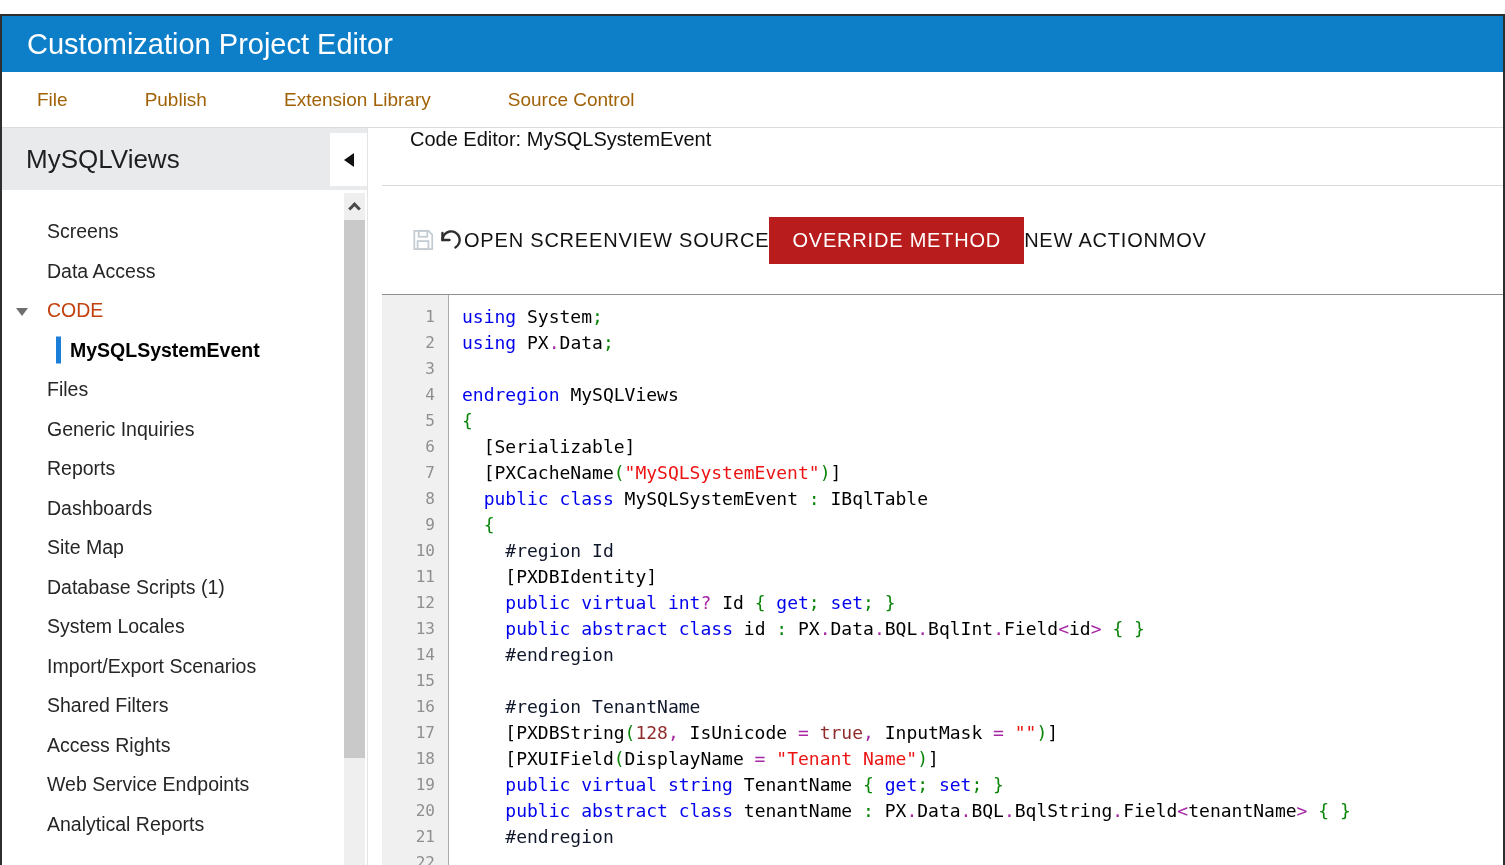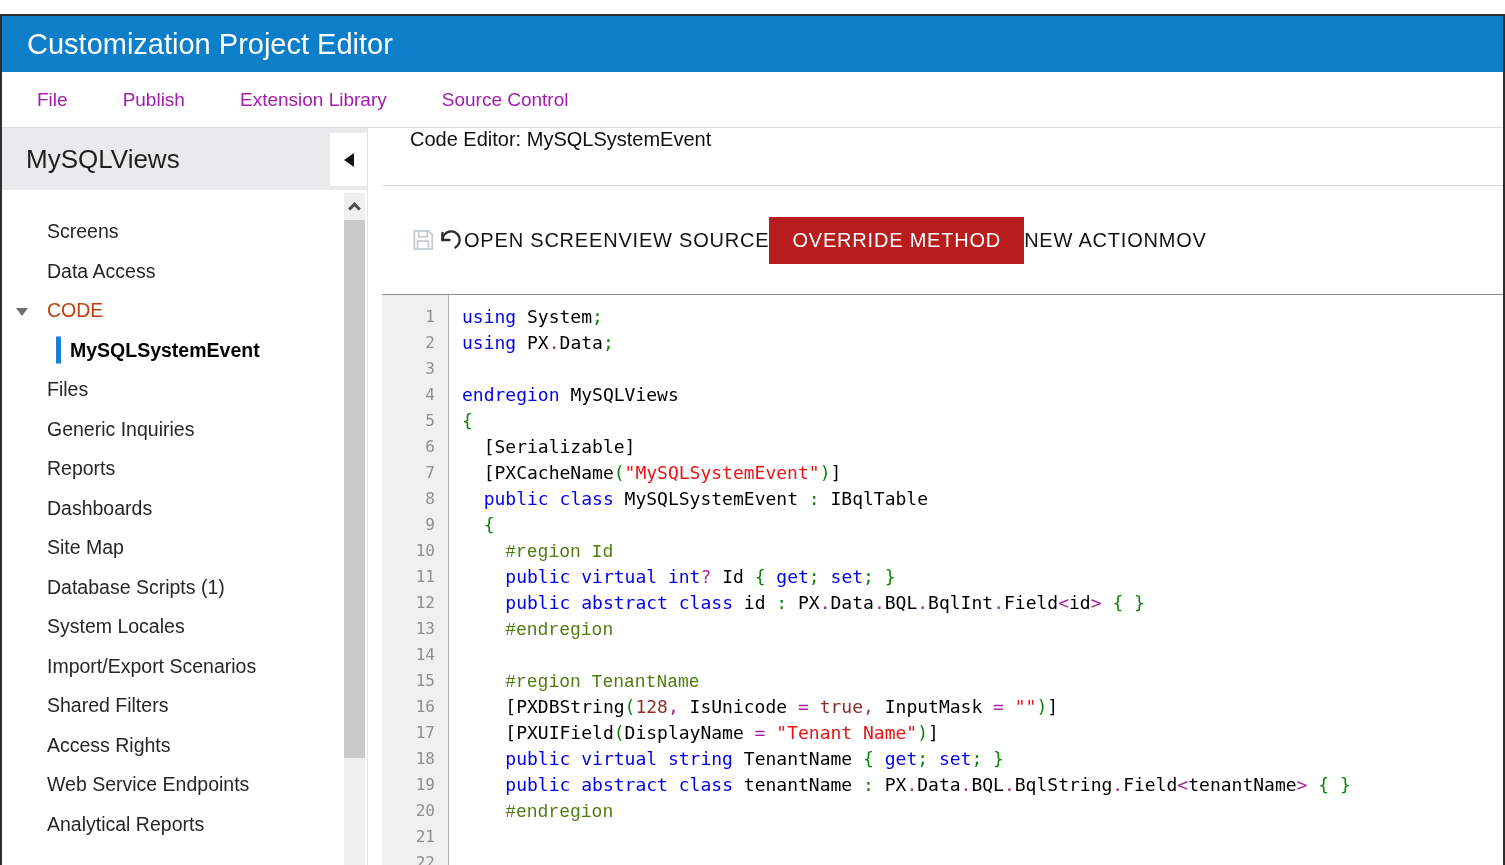--- a/index.html
+++ b/index.html
@@ -8,21 +8,21 @@
 
   #app { width:1505px; height:865px; border:2px solid #2e2e2e; background:#fff;
          overflow:hidden; display:flex; flex-direction:column;margin-top:14px; }
 
   
   .titlebar { flex:0 0 56px; background:#0d7ec8; color:#fff; display:flex;
               align-items:center; padding-left:25px; font-size:29px; }
 
   
   .menubar { flex:0 0 56px; display:flex; align-items:center; padding-left:35px;
-             gap:55px; font-size:19px; color:#a21caf; border-bottom:1px solid #dcdcdc; }
+             gap:77px; font-size:19px; color:#a16207; border-bottom:1px solid #dcdcdc; }
   .menu-item { cursor:pointer; }
 
   
   .content { flex:1; display:flex; min-height:0; }
 
   
   .sidebar { flex:0 0 366px; display:flex; flex-direction:column;
              border-right:1px solid #e4e4e4; min-height:0; }
   .side-header { flex:0 0 62px; background:#e9eaec; display:flex; align-items:center;
                  padding-left:24px; font-size:26px; color:#1f1f1f; position:relative; }
@@ -69,21 +69,21 @@
   .gutter .ln { height:26px; }
   .code-col { flex:1; padding:9px 0 0 13px; overflow:hidden; background:#fff; }
   .code-line { white-space:pre; height:26px; }
 
   .tok-kw  { color:#0000ee; }
   .tok-grn { color:#0a850a; }
   .tok-pur { color:#a626a4; }
   .tok-num { color:#8f2b2b; }
   .tok-str { color:#ec1313; }
   .tok-pln { color:#000000; }
-  .tok-reg { color:#4d7c0f;font-family:Liberation Mono, monospace; }
+  .tok-reg { color:#0f172a; }
 </style>
 </head>
 <body>
 
 <div id="app">
 
   <div class="titlebar">
     <span>Customization Project Editor</span>
   </div>
 
@@ -218,20 +218,21 @@
             <div class="code-line"><span class="tok-kw">using</span><span class="tok-pln"> System</span><span class="tok-grn">;</span></div>
             <div class="code-line"><span class="tok-kw">using</span><span class="tok-pln"> PX</span><span class="tok-pur">.</span><span class="tok-pln">Data</span><span class="tok-grn">;</span></div>
             <div class="code-line"></div>
             <div class="code-line"><span class="tok-kw">endregion</span><span class="tok-pln"> MySQLViews</span></div>
             <div class="code-line"><span class="tok-grn">{</span></div>
             <div class="code-line"><span class="tok-pln">  [Serializable]</span></div>
             <div class="code-line"><span class="tok-pln">  [PXCacheName</span><span class="tok-grn">(</span><span class="tok-str">"MySQLSystemEvent"</span><span class="tok-grn">)</span><span class="tok-pln">]</span></div>
             <div class="code-line"><span class="tok-pln">  </span><span class="tok-kw">public</span><span class="tok-pln"> </span><span class="tok-kw">class</span><span class="tok-pln"> MySQLSystemEvent </span><span class="tok-grn">:</span><span class="tok-pln"> IBqlTable</span></div>
             <div class="code-line"><span class="tok-pln">  </span><span class="tok-grn">{</span></div>
             <div class="code-line"><span class="tok-reg">    #region Id</span></div>
+            <div class="code-line"><span class="tok-pln">    [PXDBIdentity]</span></div>
             <div class="code-line"><span class="tok-pln">    </span><span class="tok-kw">public</span><span class="tok-pln"> </span><span class="tok-kw">virtual</span><span class="tok-pln"> </span><span class="tok-kw">int</span><span class="tok-pur">?</span><span class="tok-pln"> Id </span><span class="tok-grn">{</span><span class="tok-pln"> </span><span class="tok-kw">get</span><span class="tok-grn">;</span><span class="tok-pln"> </span><span class="tok-kw">set</span><span class="tok-grn">;</span><span class="tok-pln"> </span><span class="tok-grn">}</span></div>
             <div class="code-line"><span class="tok-pln">    </span><span class="tok-kw">public</span><span class="tok-pln"> </span><span class="tok-kw">abstract</span><span class="tok-pln"> </span><span class="tok-kw">class</span><span class="tok-pln"> id </span><span class="tok-grn">:</span><span class="tok-pln"> PX</span><span class="tok-pur">.</span><span class="tok-pln">Data</span><span class="tok-pur">.</span><span class="tok-pln">BQL</span><span class="tok-pur">.</span><span class="tok-pln">BqlInt</span><span class="tok-pur">.</span><span class="tok-pln">Field</span><span class="tok-pur">&lt;</span><span class="tok-pln">id</span><span class="tok-pur">&gt;</span><span class="tok-pln"> </span><span class="tok-grn">{ }</span></div>
             <div class="code-line"><span class="tok-reg">    #endregion</span></div>
             <div class="code-line"></div>
             <div class="code-line"><span class="tok-reg">    #region TenantName</span></div>
             <div class="code-line"><span class="tok-pln">    [PXDBString</span><span class="tok-grn">(</span><span class="tok-num">128</span><span class="tok-pur">,</span><span class="tok-pln"> IsUnicode </span><span class="tok-pur">=</span><span class="tok-pln"> </span><span class="tok-num">true</span><span class="tok-pur">,</span><span class="tok-pln"> InputMask </span><span class="tok-pur">=</span><span class="tok-pln"> </span><span class="tok-str">""</span><span class="tok-grn">)</span><span class="tok-pln">]</span></div>
             <div class="code-line"><span class="tok-pln">    [PXUIField</span><span class="tok-grn">(</span><span class="tok-pln">DisplayName </span><span class="tok-pur">=</span><span class="tok-pln"> </span><span class="tok-str">"Tenant Name"</span><span class="tok-grn">)</span><span class="tok-pln">]</span></div>
             <div class="code-line"><span class="tok-pln">    </span><span class="tok-kw">public</span><span class="tok-pln"> </span><span class="tok-kw">virtual</span><span class="tok-pln"> </span><span class="tok-kw">string</span><span class="tok-pln"> TenantName </span><span class="tok-grn">{</span><span class="tok-pln"> </span><span class="tok-kw">get</span><span class="tok-grn">;</span><span class="tok-pln"> </span><span class="tok-kw">set</span><span class="tok-grn">;</span><span class="tok-pln"> </span><span class="tok-grn">}</span></div>
             <div class="code-line"><span class="tok-pln">    </span><span class="tok-kw">public</span><span class="tok-pln"> </span><span class="tok-kw">abstract</span><span class="tok-pln"> </span><span class="tok-kw">class</span><span class="tok-pln"> tenantName </span><span class="tok-grn">:</span><span class="tok-pln"> PX</span><span class="tok-pur">.</span><span class="tok-pln">Data</span><span class="tok-pur">.</span><span class="tok-pln">BQL</span><span class="tok-pur">.</span><span class="tok-pln">BqlString</span><span class="tok-pur">.</span><span class="tok-pln">Field</span><span class="tok-pur">&lt;</span><span class="tok-pln">tenantName</span><span class="tok-pur">&gt;</span><span class="tok-pln"> </span><span class="tok-grn">{ }</span></div>
             <div class="code-line"><span class="tok-reg">    #endregion</span></div>

